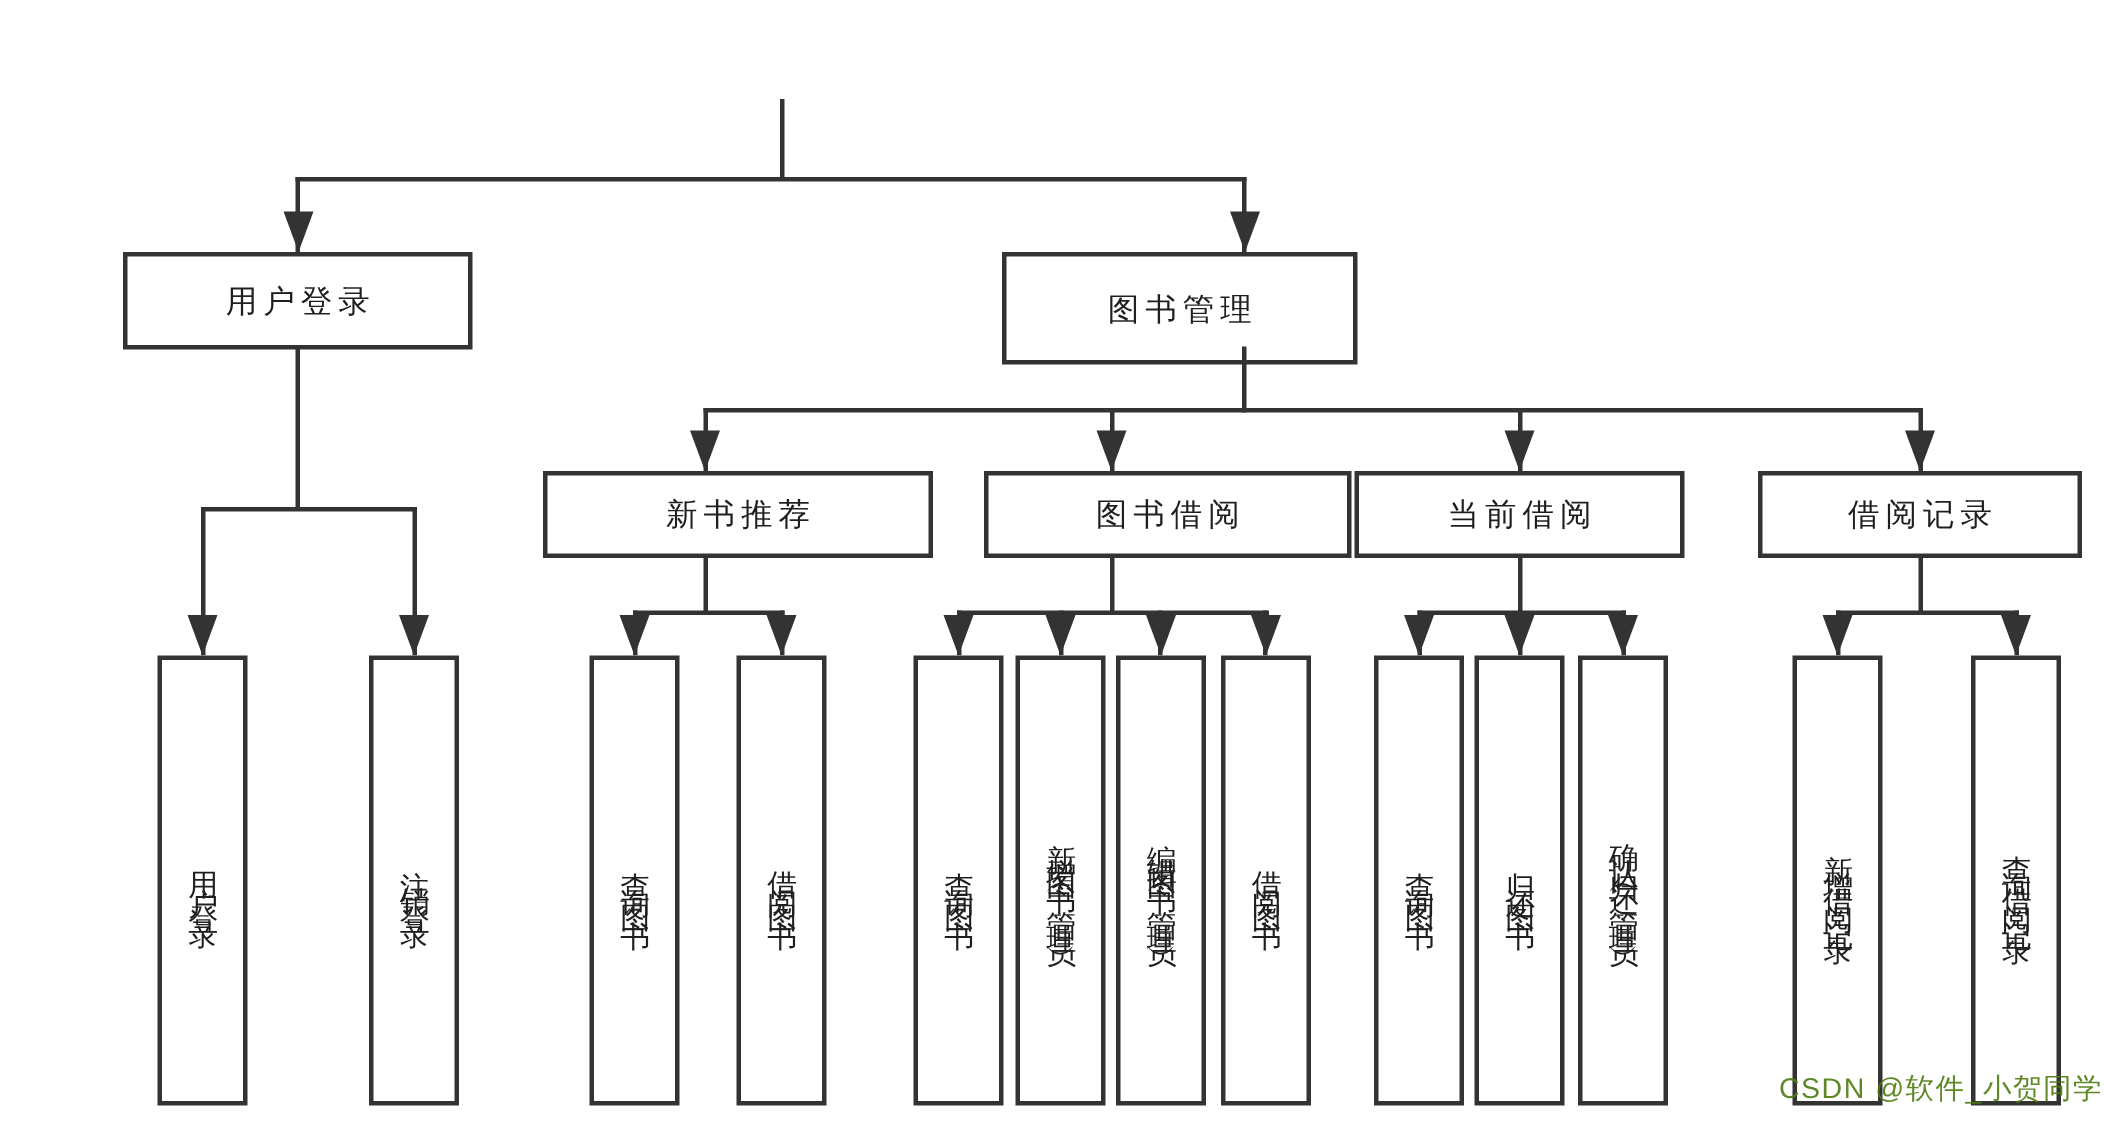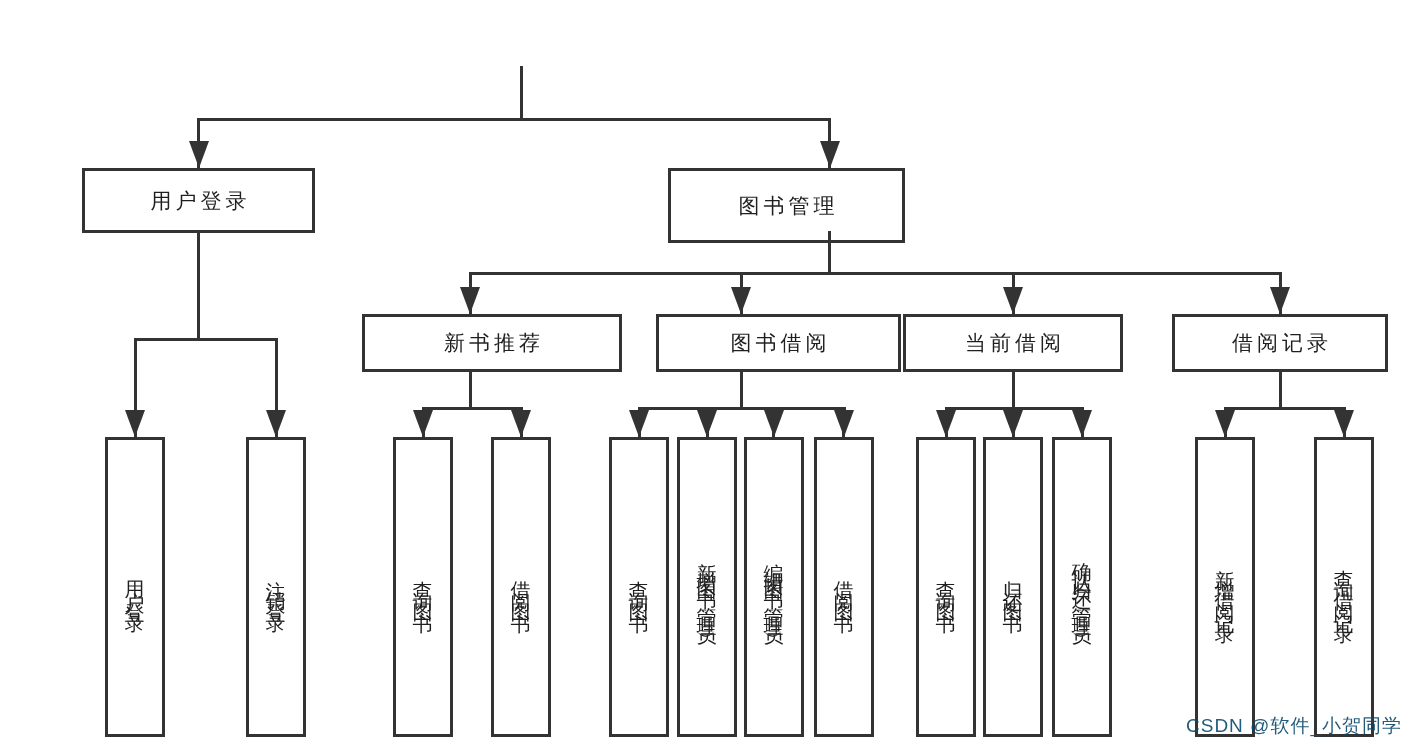--- a/index.html
+++ b/index.html
@@ -49,21 +49,21 @@
     border-left: 10px solid transparent;
     border-right: 10px solid transparent;
     border-top: 27px solid #333333;
   }
   .watermark {
     position: absolute;
     left: 1186px;
     top: 713px;
     font-size: 19px;
     letter-spacing: 1px;
-    color: #0c4a6e;
+    color: #4d7c0f;
     opacity: 0.9;
     z-index: 10;
     white-space: nowrap;
   }
 </style>
 </head>
 <body>
 
 <div class="canvas">
 

